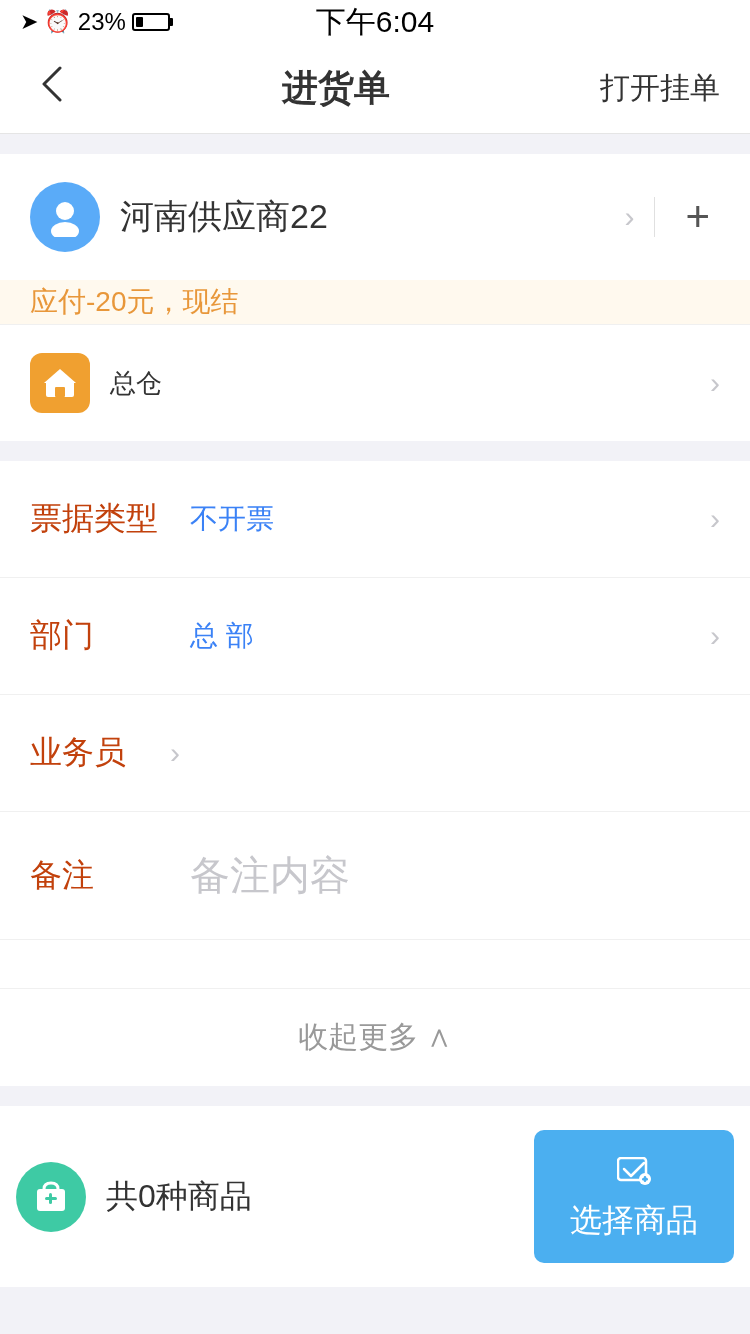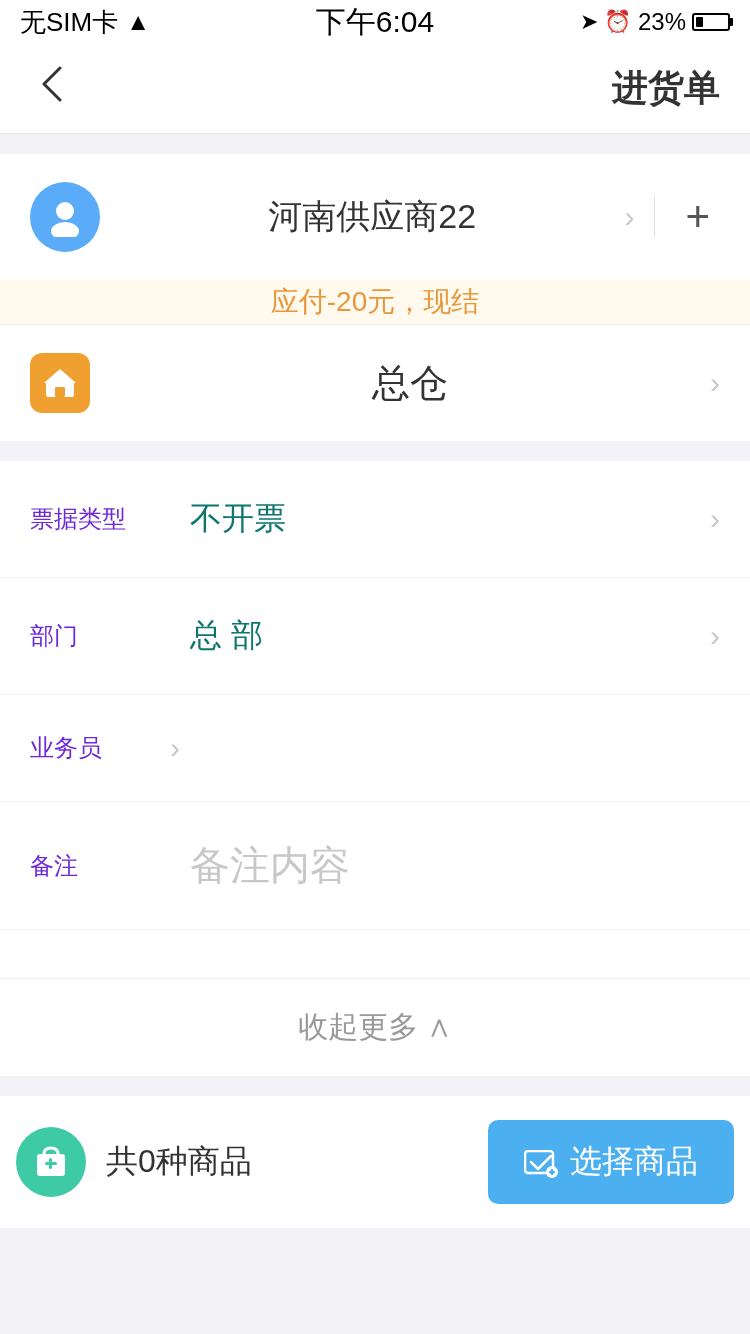--- a/index.html
+++ b/index.html
@@ -104,21 +104,20 @@
     
     .section-gap {
       height: 20px;
       background: #f2f2f7;
     }
 
     
     .card-section {
       background: #4d7c0f;
       margin-bottom: 0;
-      text-align: center;
     }
 
     
     .supplier-row {
       display: flex;
       align-items: center;
       padding: 28px 30px;
       background: #fff;
       border-bottom: none;
     }
@@ -183,50 +182,50 @@
       border-radius: 12px;
       background: #f0a030;
       display: flex;
       align-items: center;
       justify-content: center;
       margin-right: 20px;
       flex-shrink: 0;
     }
     .warehouse-label {
       flex: 1;
-      font-size: 38px;
+      font-size: 26px;
       color: #333;
     }
 
     
     .form-section {
       background: #fff;
       margin-top: 20px;
     }
     .form-row {
       display: flex;
       align-items: center;
       padding: 36px 30px;
       border-bottom: 1px solid #f0f0f0;
       background: #fff;
       min-height: 96px;
     }
     .form-row:last-child {
       border-bottom: none;
     }
     .form-label {
-      font-size: 24px;
-      color: #6d28d9;
+      font-size: 32px;
+      color: #c2410c;
       width: 140px;
       flex-shrink: 0;
     }
     .form-value {
       flex: 1;
-      font-size: 32px;
-      color: #0f766e;
+      font-size: 28px;
+      color: #3b82f6;
       padding-left: 20px;
     }
     .form-placeholder {
       flex: 1;
       font-size: 40px;
       color: #c7c7cc;
       padding-left: 20px;
     }
     .form-chevron {
       color: #c7c7cc;
@@ -273,56 +272,54 @@
       color: #fff;
       font-size: 32px;
       padding: 20px 36px;
       border-radius: 10px;
       display: flex;
       align-items: center;
       gap: 12px;
       cursor: pointer;
       border: none;
       outline: none;
+      flex-direction: column;
     }
     .select-btn-icon {
       font-size: 32px;
     }
 
     .gray-bg {
       background: #f2f2f7;
       min-height: 340px;
     }
   </style>
 </head>
 <body>
 
 <div class="status-bar">
-  <div class="status-left">
-    <span>无SIM卡</span>
-    <span class="wifi-icon">▲</span>
-  </div>
   <span class="status-center">下午6:04</span>
   <div class="status-right">
     <span style="font-size:22px;">➤</span>
     <span style="font-size:22px;">⏰</span>
     <span>23%</span>
     <div class="battery-rect">
       <div class="battery-fill"></div>
     </div>
   </div>
 </div>
 
 <div class="nav-bar">
   <span class="nav-back">
     <svg width="22" height="36" viewBox="0 0 22 36" fill="none">
       <path d="M20 2L4 18L20 34" stroke="#333" stroke-width="3" stroke-linecap="round" stroke-linejoin="round"></path>
     </svg>
   </span>
   <span class="nav-title">进货单</span>
+  <span class="nav-action">打开挂单</span>
 </div>
 
 <div class="section-gap"></div>
 
 <div class="card-section">
   <div class="supplier-row">
     <div class="supplier-avatar">
       <svg class="avatar-icon" viewBox="0 0 40 40">
         <circle cx="20" cy="14" r="9" fill="white"></circle>
         <ellipse cx="20" cy="34" rx="14" ry="9" fill="white"></ellipse>

